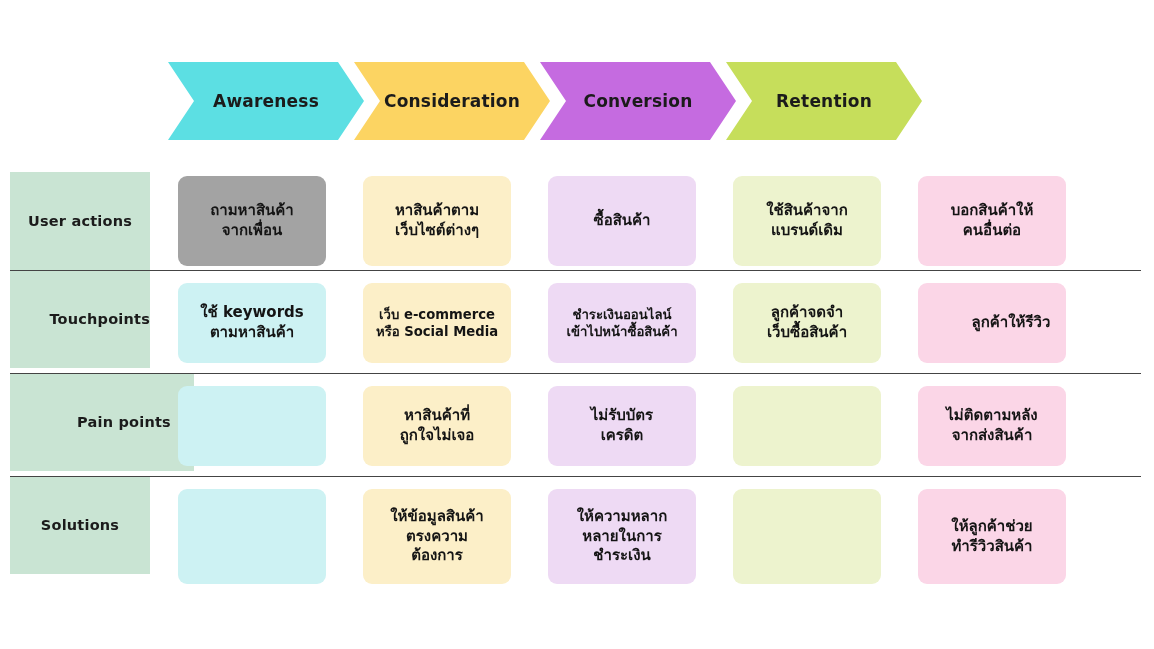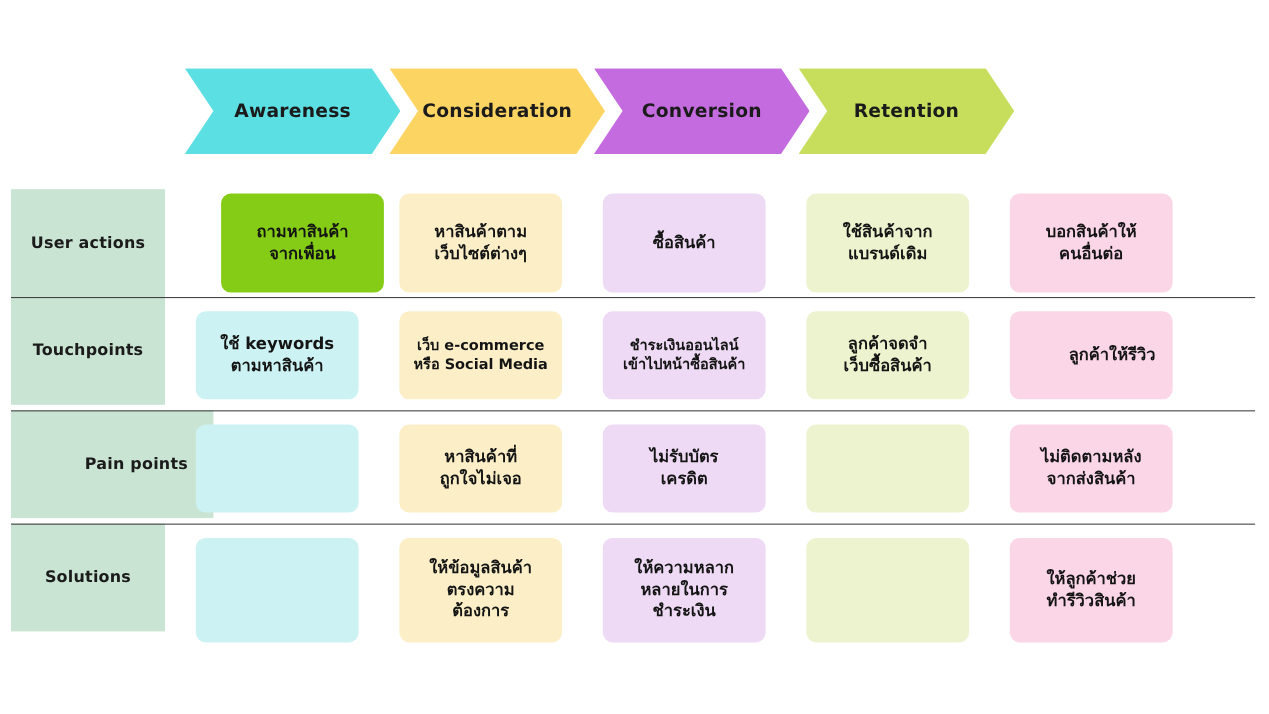--- a/index.html
+++ b/index.html
@@ -115,39 +115,39 @@
       </div>
       <div class="chevron" style="left: 558px; width: 196px; background: rgb(198, 222, 91);">
         <div class="chevron-label">Retention</div>
       </div>
     </div>
 
   <div id="row-labels">
       <div class="row-label-cell" style="top: 172px; height: 98px; background: rgb(201, 228, 211);">
         <div class="row-label-text">User actions</div>
       </div>
-      <div class="row-label-cell" style="top: 270px; height: 98px; background: rgb(201, 228, 211);">
+      <div class="row-label-cell" style="top: 270px; height: 98px; background: rgb(201, 228, 211); justify-content: flex-end;">
         <div class="row-label-text">Touchpoints</div>
       </div>
       <div class="row-label-cell" style="top: 373px; height: 98px; background: rgb(201, 228, 211); padding-left: 44px;">
         <div class="row-label-text">Pain points</div>
       </div>
       <div class="row-label-cell" style="top: 476px; height: 98px; background: rgb(201, 228, 211);">
         <div class="row-label-text">Solutions</div>
       </div>
     </div>
 
   <div id="dividers">
       <div class="divider" style="top: 270px;"></div>
       <div class="divider" style="top: 373px;"></div>
       <div class="divider" style="top: 476px;"></div>
     </div>
 
   <div id="grid-cells">
-      <div class="cell" style="left: 178px; top: 176px; width: 148px; height: 90px; background: #84cc16; margin-left: 23px;">
+      <div class="cell" style="left: 178px; top: 176px; width: 148px; height: 90px; background: #a3a3a3;">
         <div class="cell-text">ถามหาสินค้า
 จากเพื่อน</div>
       </div>
       <div class="cell" style="left: 363px; top: 176px; width: 148px; height: 90px; background: rgb(252, 239, 200);">
         <div class="cell-text">หาสินค้าตาม
 เว็บไซต์ต่างๆ</div>
       </div>
       <div class="cell" style="left: 548px; top: 176px; width: 148px; height: 90px; background: rgb(238, 218, 244);">
         <div class="cell-text">ซื้อสินค้า</div>
       </div>

